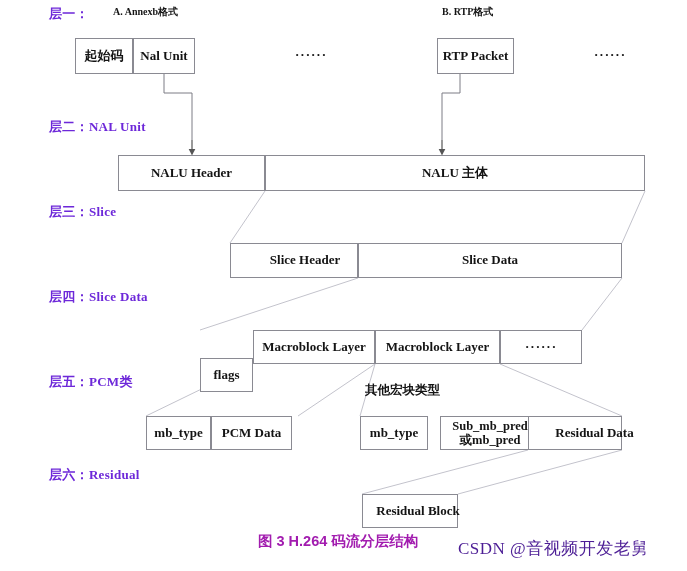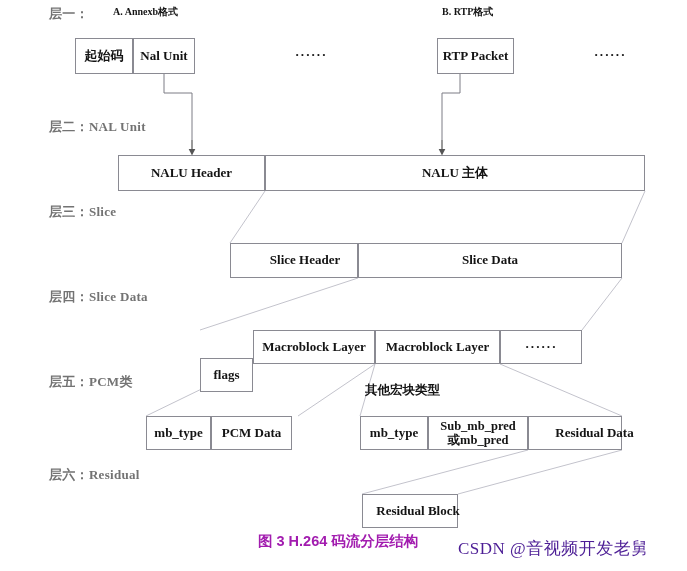--- a/index.html
+++ b/index.html
@@ -24,21 +24,21 @@
     top: 0;
     width: 687px;
     height: 571px;
     pointer-events: none;
   }
   .layer-label {
     position: absolute;
     font-family: "Liberation Serif", "DejaVu Serif", serif;
     font-size: 13px;
     font-weight: bold;
-    color: #737373;
+    color: #6d28d9;
     white-space: nowrap;
     letter-spacing: 0.3px;
   }
   .section-title {
     position: absolute;
     font-family: "Liberation Serif", "DejaVu Serif", serif;
     font-size: 10px;
     font-weight: bold;
     color: #141414;
     white-space: nowrap;
@@ -72,20 +72,21 @@
     font-family: "Liberation Serif", "DejaVu Serif", serif;
     font-size: 13px;
     font-weight: bold;
     color: #141414;
     line-height: 1.12;
     white-space: nowrap;
   }
   .box.two-line {
     white-space: normal;
     font-size: 12.5px;
+    margin-left: 12px;
   }
   .caption {
     position: absolute;
     font-family: Liberation Sans, sans-serif;
     font-size: 14.5px;
     font-weight: bold;
     color: #a21caf;
     white-space: nowrap;
   }
   .watermark {

